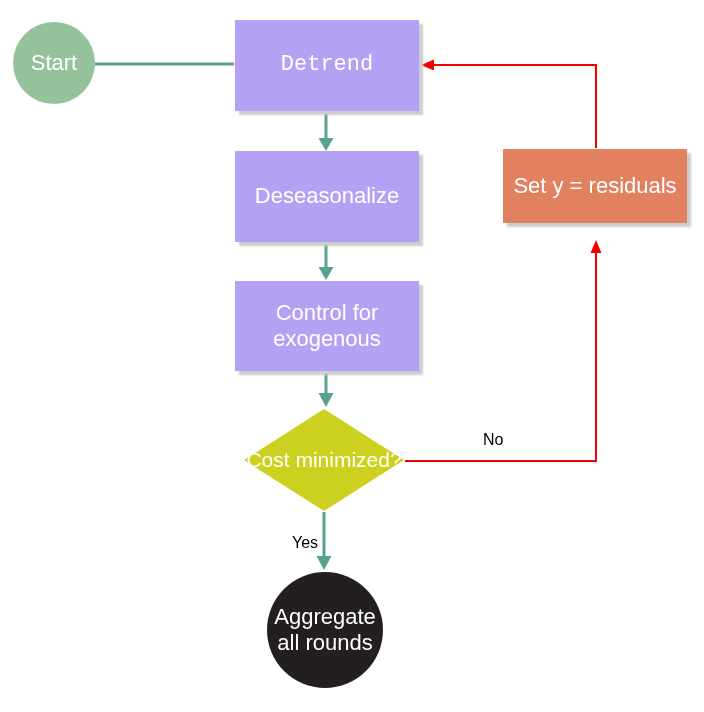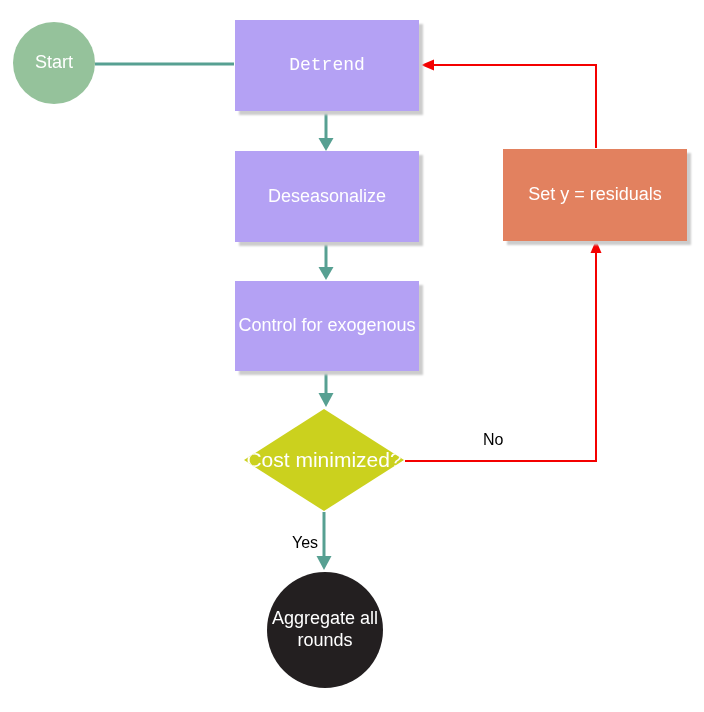--- a/index.html
+++ b/index.html
@@ -22,34 +22,34 @@
   .red-line  { stroke: var(--loop-line); stroke-width: 2; fill: none; }
   .red-head  { fill: var(--loop-line); stroke: none; }
 
   .node {
     position: absolute;
     display: flex;
     align-items: center;
     justify-content: center;
     text-align: center;
     color: var(--shape-text);
-    font-size: 18px;
+    font-size: 22px;
     line-height: 1.2;
     box-sizing: border-box;
   }
   .rect {
     width: 184px;
     height: 91px;
     background: var(--process-fill);
     box-shadow: 4px 4px 2px var(--shadow);
   }
   .node-detrend       { left: 235px; top: 20px; font-family: Liberation Mono, monospace; }
   .node-deseasonalize { left: 235px; top: 151px; }
   .node-control       { left: 235px; top: 281px; height: 90px; }
-  .node-residuals     { left: 503px; top: 149px; height: 92px; background: var(--residuals-fill); }
+  .node-residuals     { left: 503px; top: 149px; height: 74px; background: var(--residuals-fill); }
 
   .circle { border-radius: 50%; }
   .node-start {
     left: 13px; top: 22px;
     width: 82px; height: 82px;
     background: var(--start-fill);
   }
   .node-aggregate {
     left: 267px; top: 572px;
     width: 116px; height: 116px;

